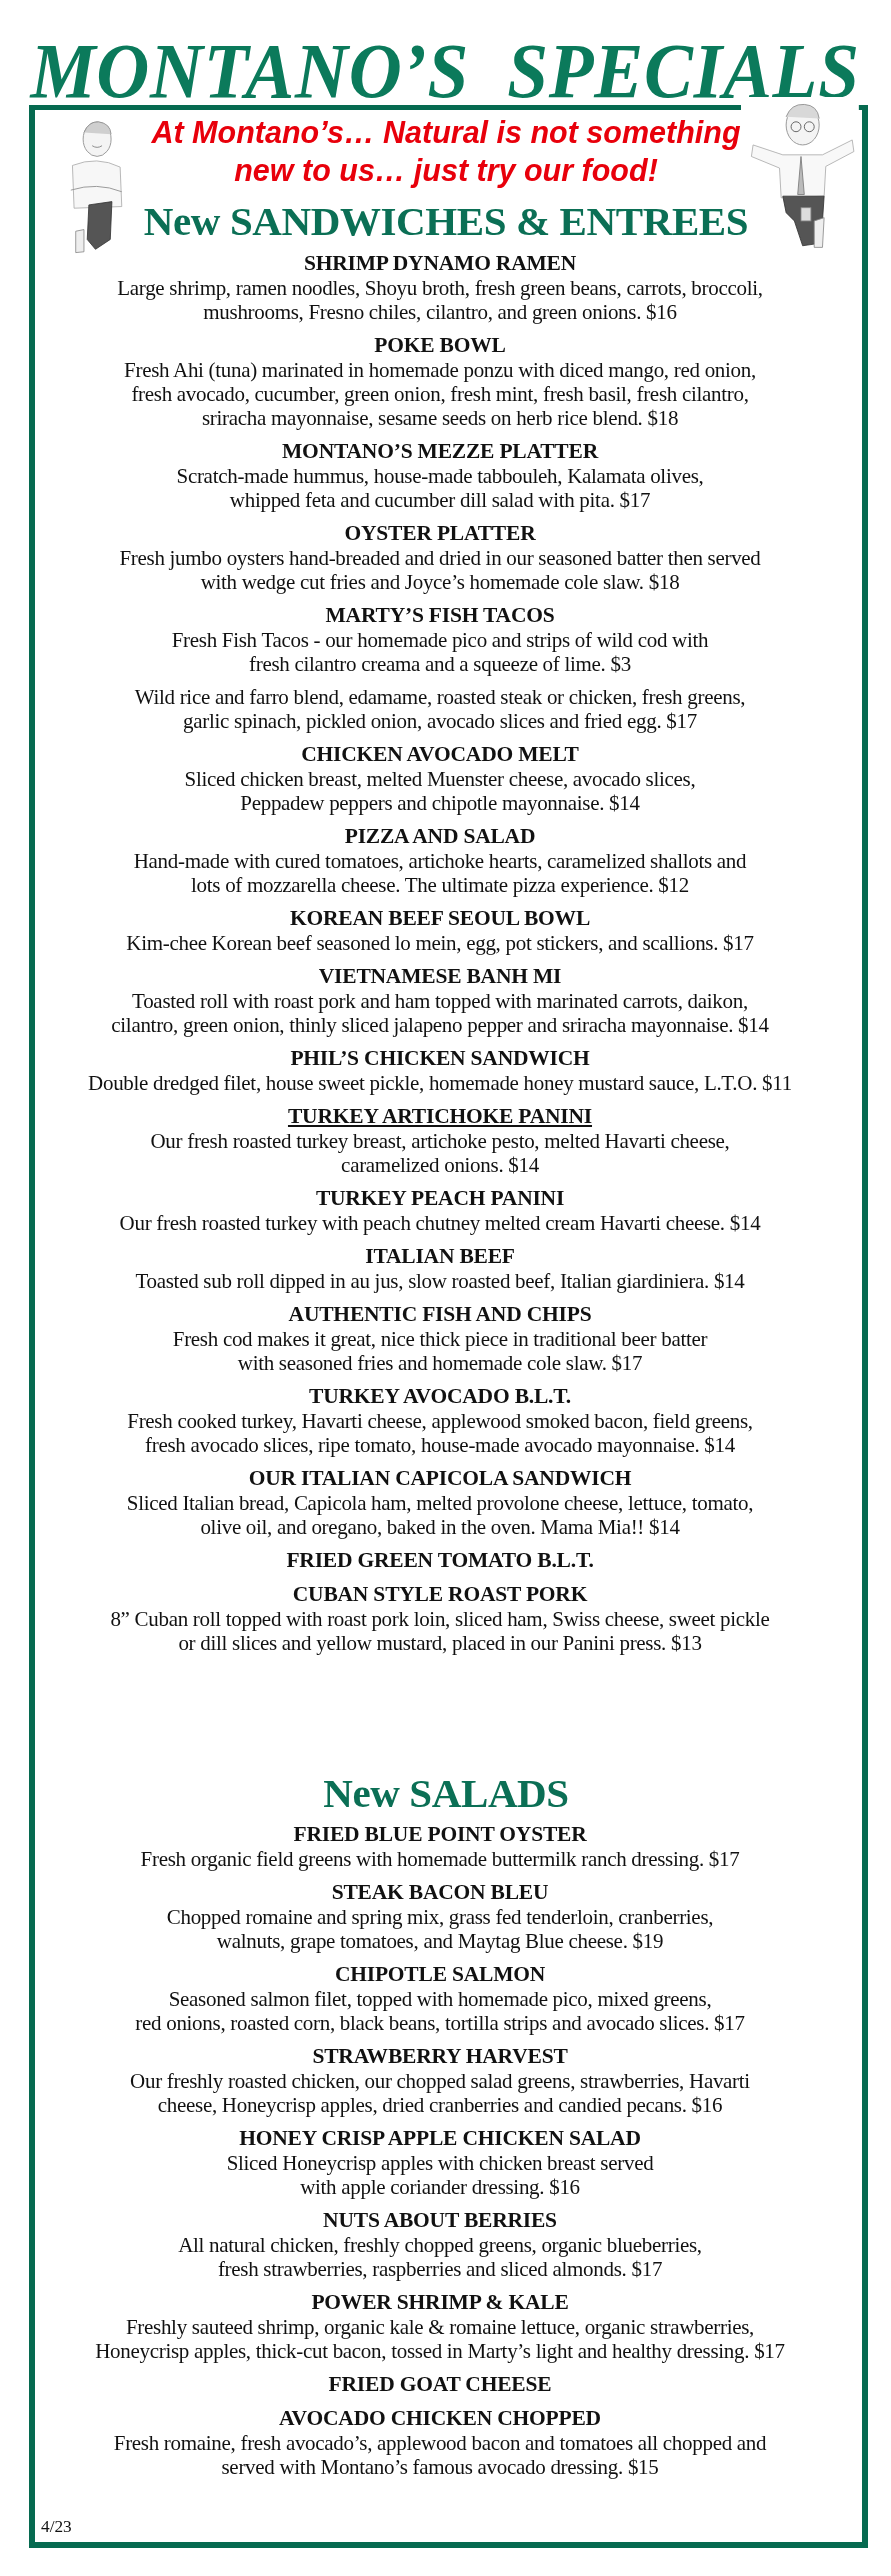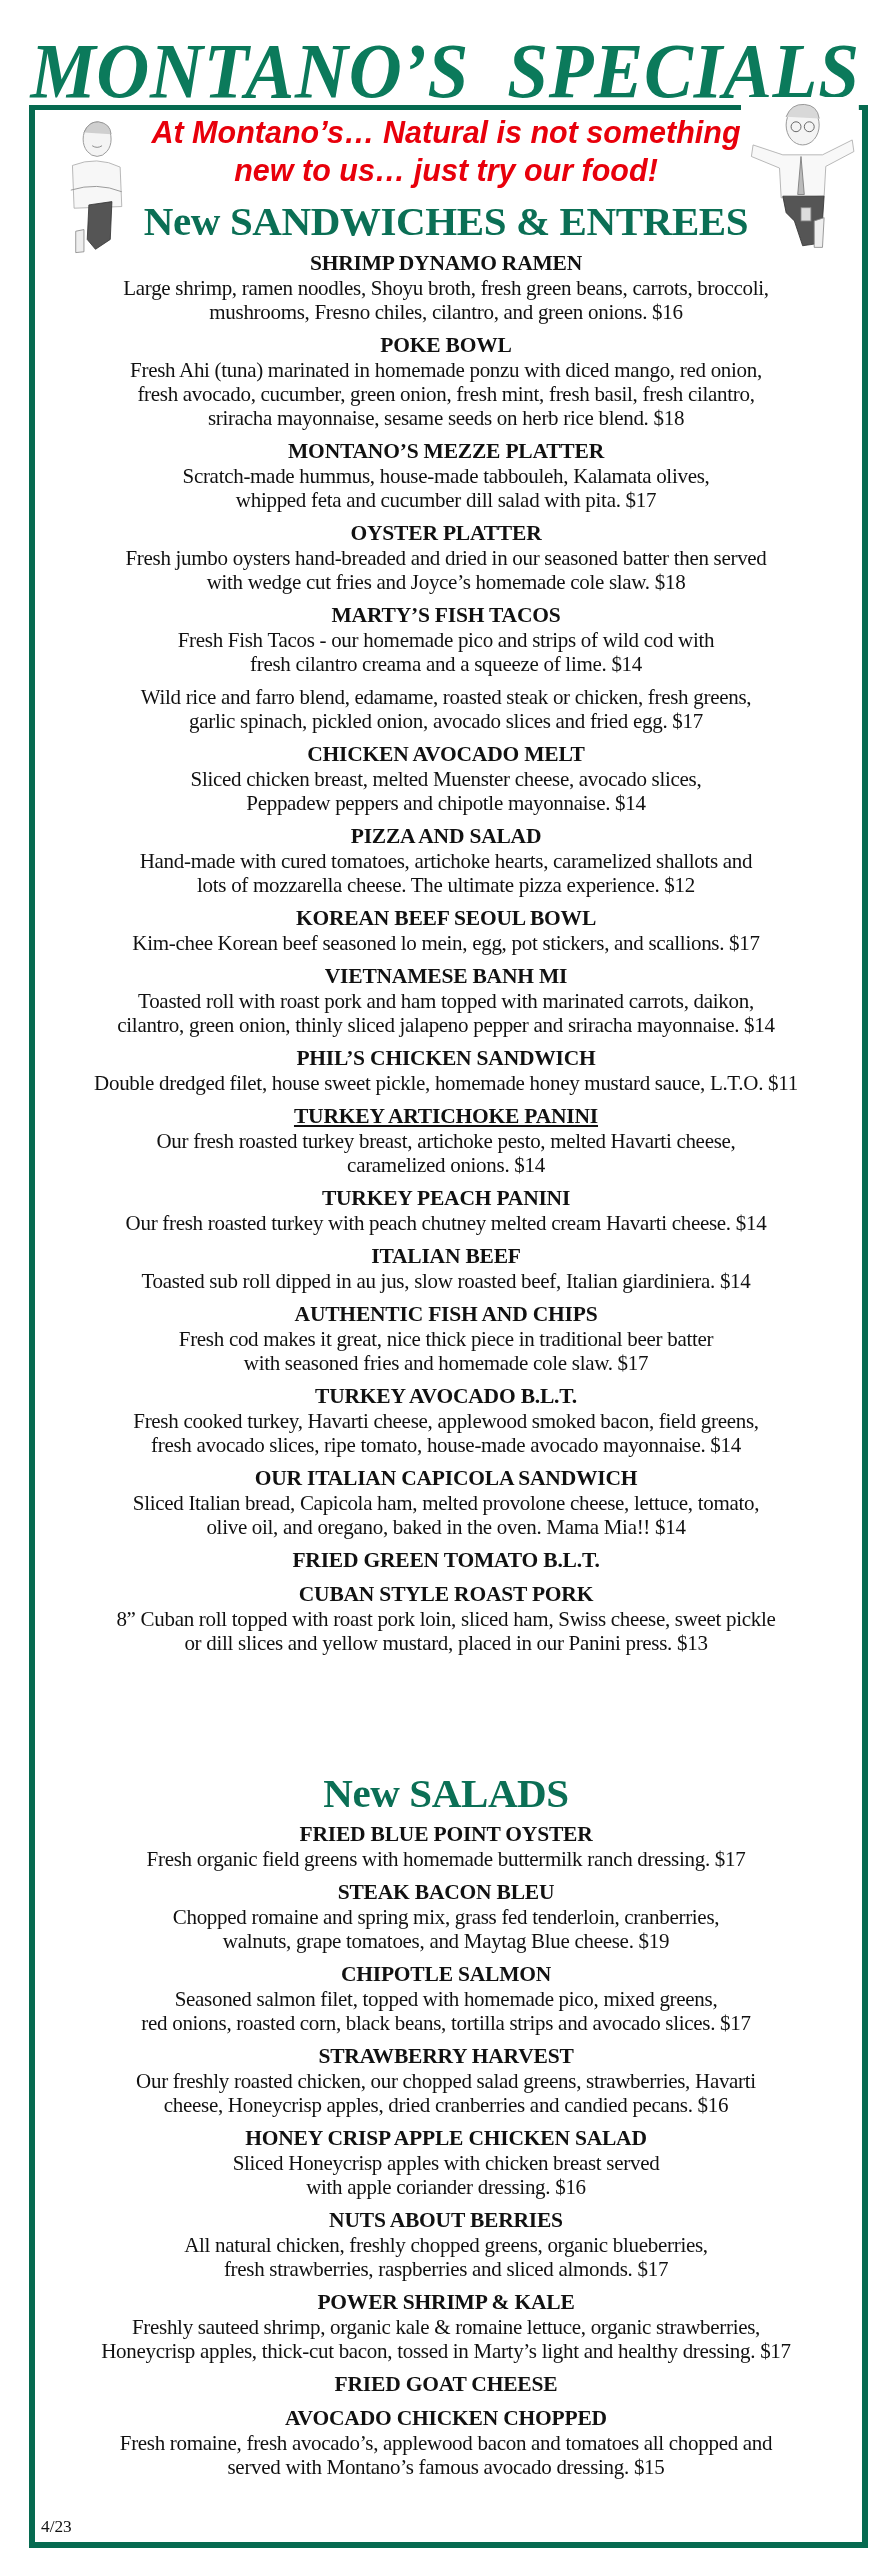--- a/index.html
+++ b/index.html
@@ -9,21 +9,21 @@
   .frame-gap { position:absolute; left:741px; top:99px; width:116px; height:13.2px; background:#fff; }
   .caricature { position:absolute; }
   .car-left { left:56px; top:116px; width:74px; height:140px; }
   .car-right { left:743px; top:97px; width:116px; height:157px; }
   .tagline { position:absolute; left:116px; width:660px; text-align:center; font-family:"Liberation Sans", "DejaVu Sans", sans-serif; font-style:italic; font-weight:bold; color:#e8000b; font-size:30.5px; line-height:38px; }
   .tag1 { top:113px; }
   .tag2 { top:151px; }
   .section-title { position:absolute; left:50px; width:792px; text-align:center; color:#0b6f55; font-family:"Liberation Serif", serif; font-weight:bold; font-size:41px; line-height:46px; margin:0; letter-spacing:-0.4px; }
   .sec1 { top:198px; }
   .sec2 { top:1770px; }
-  .menu { position:absolute; left:50px; width:792px; text-align:center; }
+  .menu { position:absolute; left:44px; width:792px; text-align:center; }
   .menu1 { top:251px; }
   .menu2 { top:1822px; }
   .item { margin:0 0 9px 0; }
   .item-name { font-weight:bold; font-size:21.5px; line-height:25px; letter-spacing:-0.2px; color:#111; }
   .item-desc { font-size:21px; line-height:24px; color:#111; letter-spacing:-0.3px; }
   .item-desc span { display:block; white-space:nowrap; }
   .date { position:absolute; left:41px; top:2517px; font-family:"Liberation Serif", serif; font-size:17.3px; color:#111; }
 </style>
 </head>
 <body>
@@ -87,21 +87,21 @@
       <div class="item-name" style="display: block;"><span style="display: inline-block; white-space: nowrap;">OYSTER PLATTER</span></div>
       <div class="item-desc">
         <span style="display: block;"><span style="display: inline-block; white-space: nowrap;">Fresh jumbo oysters hand-breaded and dried in  our seasoned batter then served</span></span>
         <span style="display: block;"><span style="display: inline-block; white-space: nowrap;">with wedge cut fries and Joyce’s homemade cole slaw.  $18</span></span>
       </div>
     </div>
     <div class="item">
       <div class="item-name" style="display: block;"><span style="display: inline-block; white-space: nowrap;">MARTY’S FISH TACOS</span></div>
       <div class="item-desc">
         <span style="display: block;"><span style="display: inline-block; white-space: nowrap;">Fresh Fish Tacos - our homemade pico and strips of wild cod with</span></span>
-        <span style="display: block;"><span style="display: inline-block; white-space: nowrap;">fresh cilantro creama and a squeeze of lime.  $14</span></span>
+        <span style="display: block;"><span style="display: inline-block; white-space: nowrap;">fresh cilantro creama and a squeeze of lime.  $3</span></span>
       </div>
     </div>
     <div class="item">
       <div class="item-desc">
         <span style="display: block;"><span style="display: inline-block; white-space: nowrap;">Wild rice and farro blend, edamame, roasted steak or chicken, fresh greens,</span></span>
         <span style="display: block;"><span style="display: inline-block; white-space: nowrap;">garlic spinach, pickled onion, avocado slices and fried egg.  $17</span></span>
       </div>
     </div>
     <div class="item">
       <div class="item-name" style="display: block;"><span style="display: inline-block; white-space: nowrap;">CHICKEN AVOCADO MELT</span></div>

